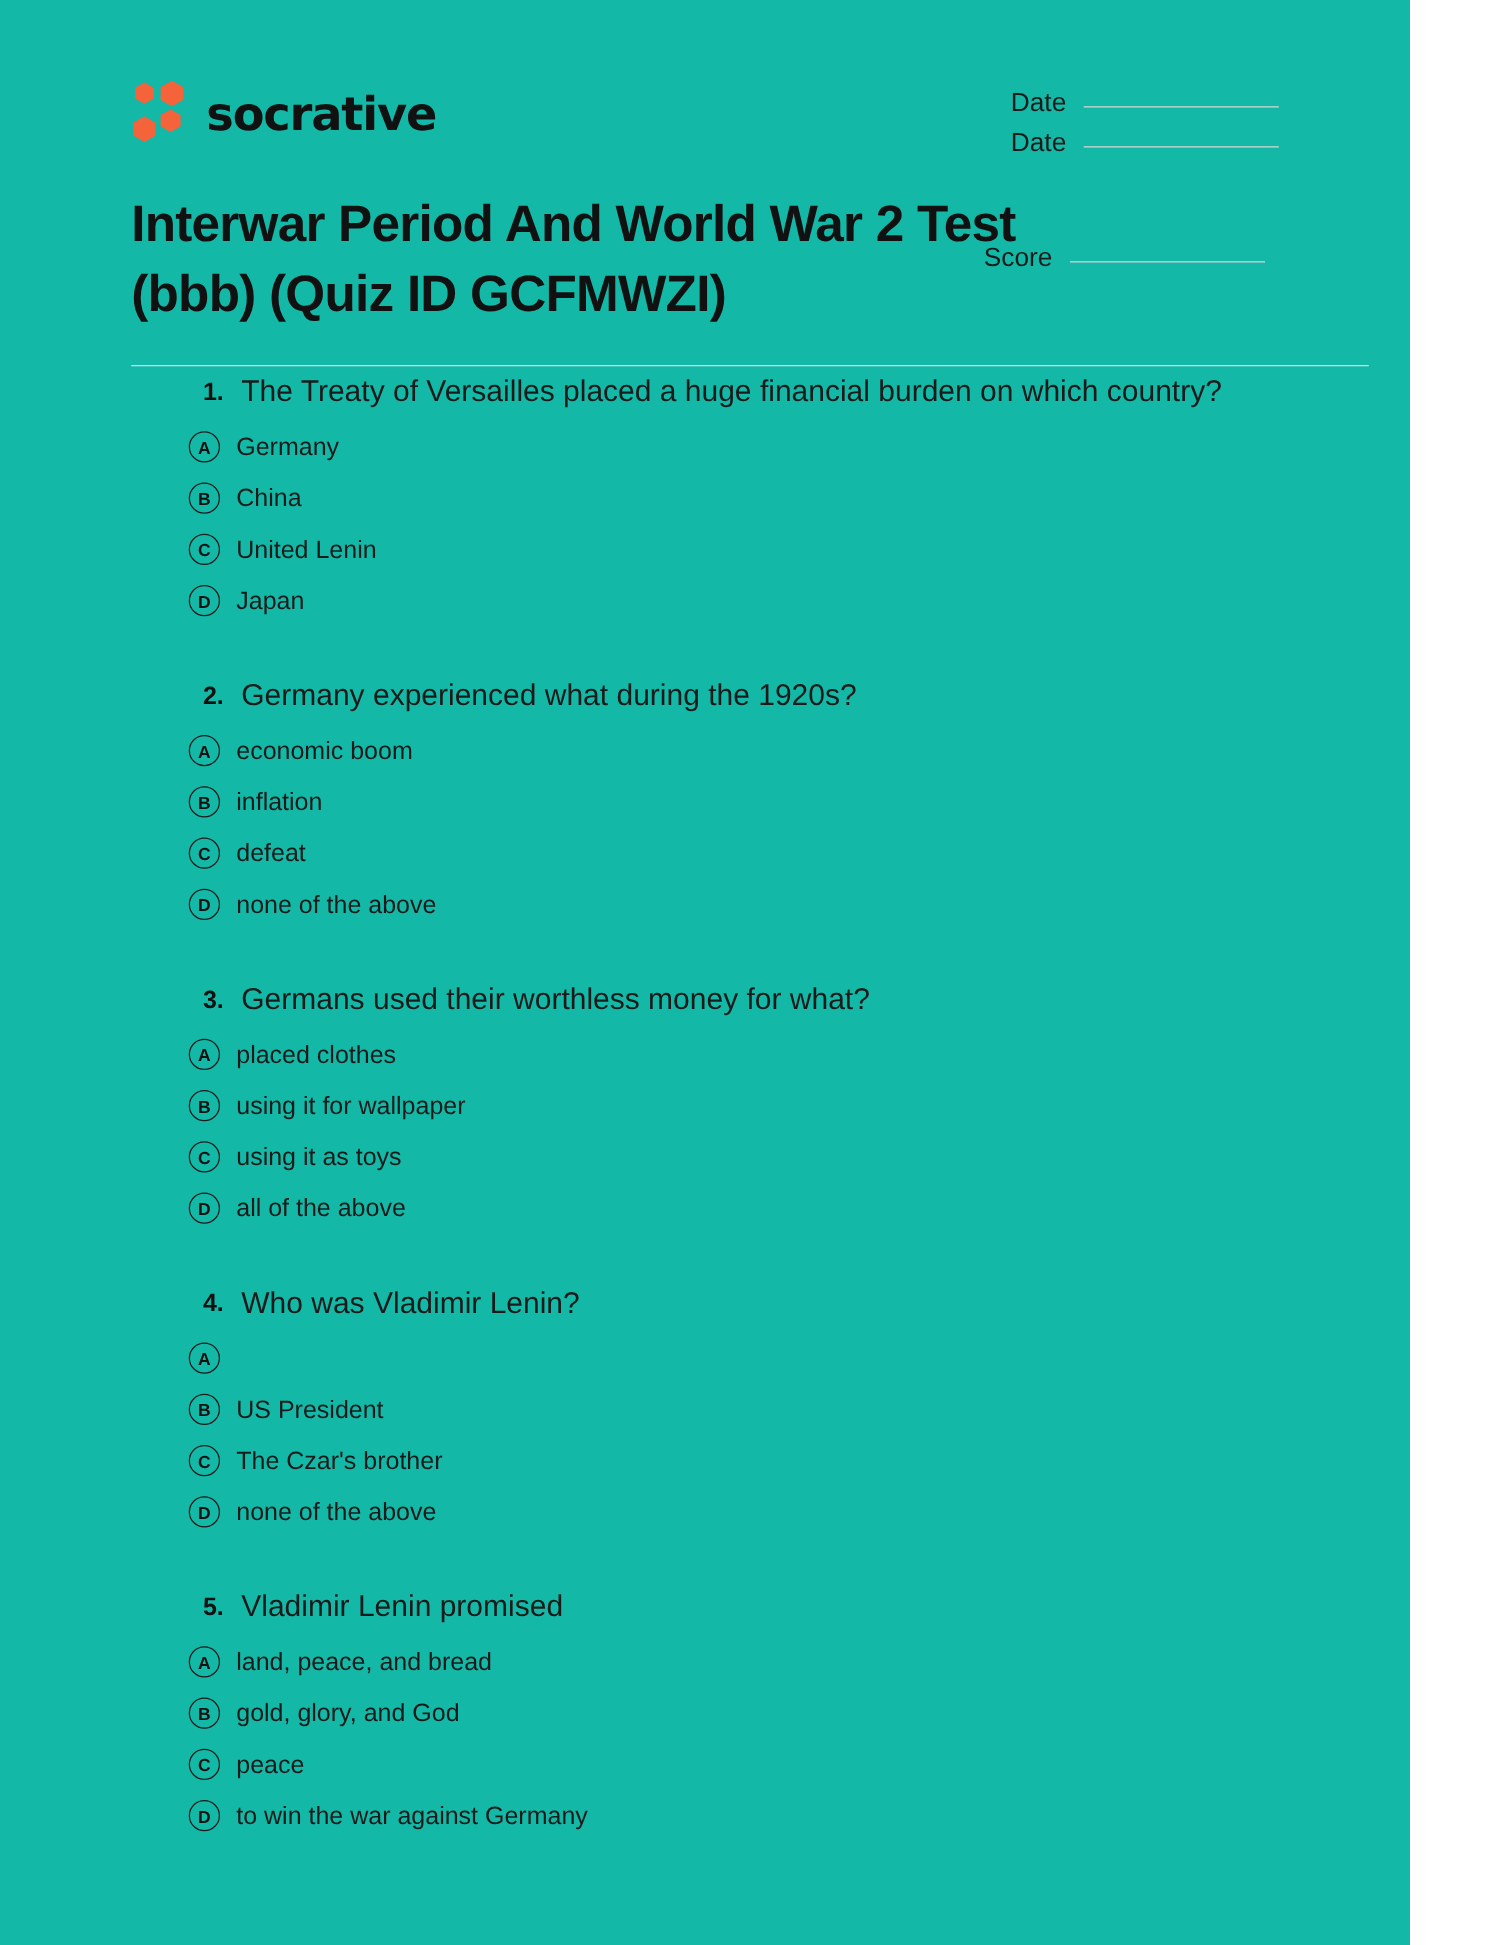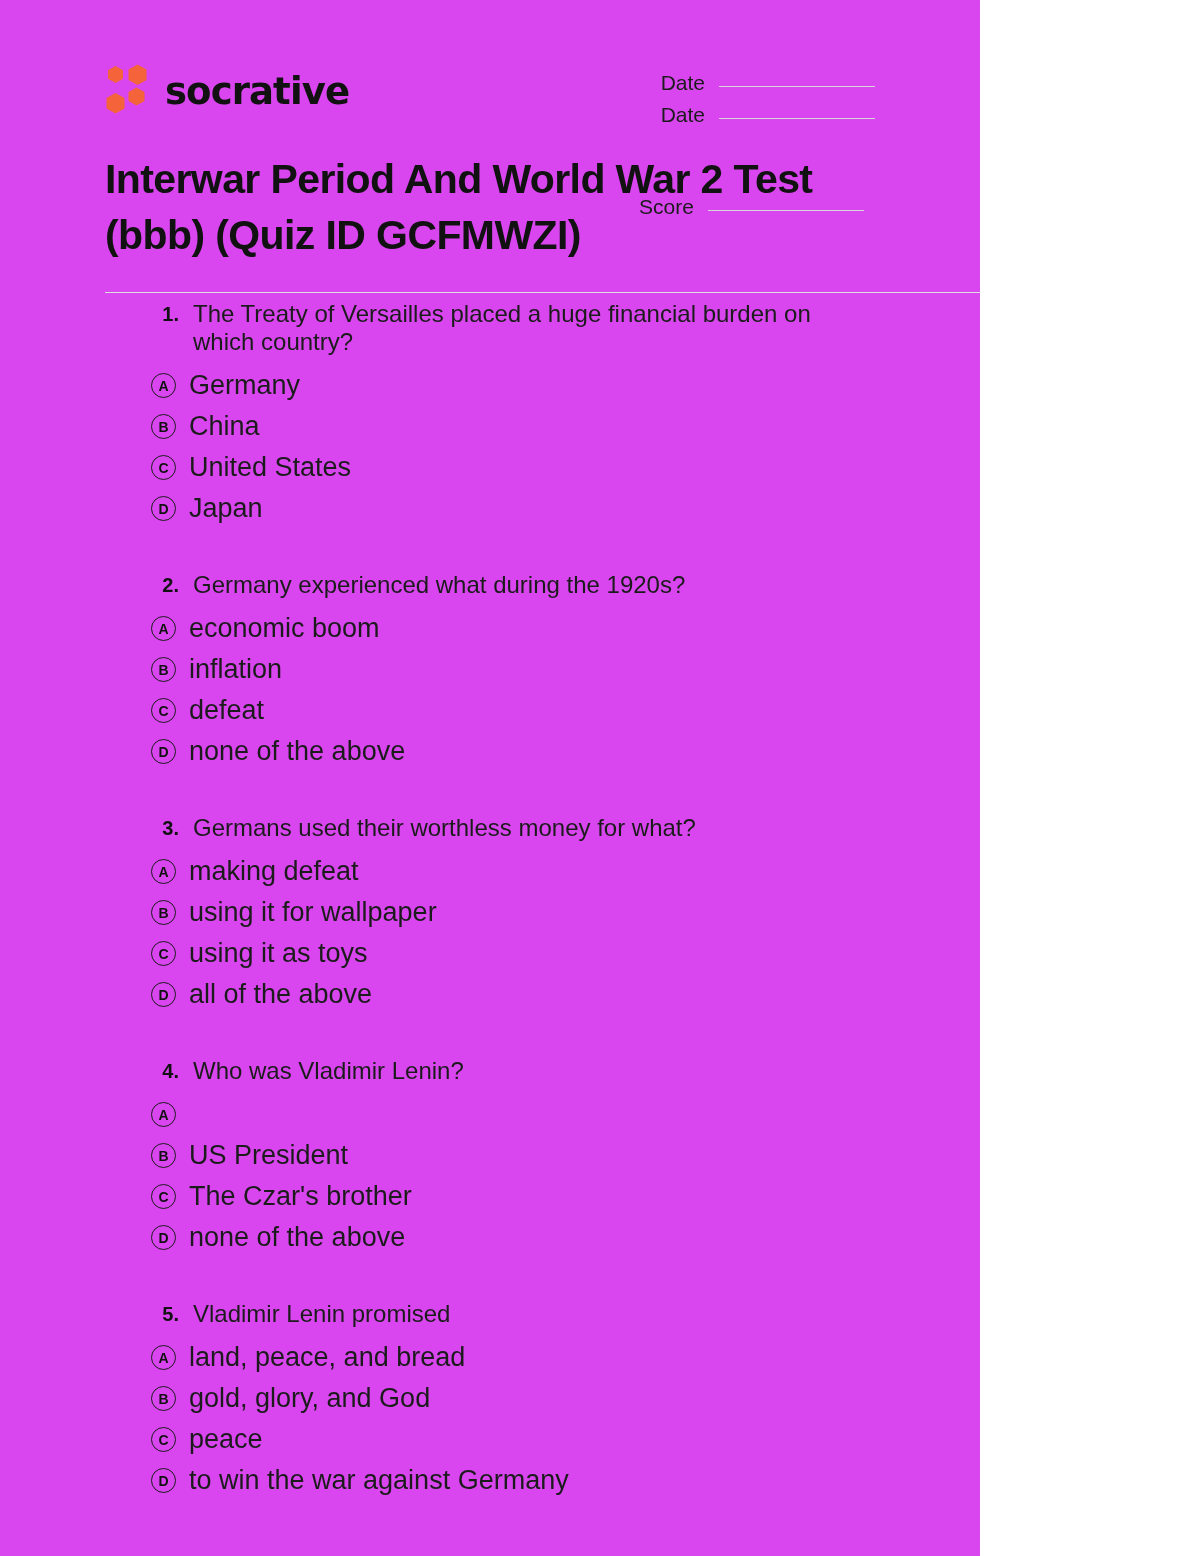--- a/index.html
+++ b/index.html
@@ -9,23 +9,23 @@
     background: #ffffff;
   }
   body {
     font-family: "Liberation Sans", "DejaVu Sans", sans-serif;
     color: #1b1b1b;
     -webkit-font-smoothing: antialiased;
   }
 
   .page {
     position: relative;
-    width: 980px;
+    width: 1128px;
     height: 1556px;
-    background: #d946ef;
+    background: #14b8a6;
     box-sizing: border-box;
     overflow: hidden;
   }
 
   
   .header {
     position: relative;
     padding: 0;
     height: 300px;
   }
@@ -174,21 +174,21 @@
     display: flex;
     align-items: center;
     justify-content: center;
     font-size: 14px;
     font-weight: 700;
     color: #111111;
     line-height: 1;
     box-sizing: border-box;
   }
   .opt-text {
-    font-size: 27px;
+    font-size: 20px;
     font-weight: 400;
     color: #1b1b1b;
     line-height: 1.2;
   }
 </style>
 </head>
 <body>
 
 <div class="page">
 
@@ -240,21 +240,21 @@
         <li class="option">
           <span class="opt-bubble">A</span>
           <span class="opt-text">Germany</span>
         </li>
         <li class="option">
           <span class="opt-bubble">B</span>
           <span class="opt-text">China</span>
         </li>
         <li class="option">
           <span class="opt-bubble">C</span>
-          <span class="opt-text">United States</span>
+          <span class="opt-text">United Lenin</span>
         </li>
         <li class="option">
           <span class="opt-bubble">D</span>
           <span class="opt-text">Japan</span>
         </li>
       </ul>
     </div>
 
     <div class="question">
       <div class="q-head">
@@ -282,21 +282,21 @@
     </div>
 
     <div class="question">
       <div class="q-head">
         <span class="q-num">3.</span>
         <span class="q-text">Germans used their worthless money for what?</span>
       </div>
       <ul class="options">
         <li class="option">
           <span class="opt-bubble">A</span>
-          <span class="opt-text">making defeat</span>
+          <span class="opt-text">placed clothes</span>
         </li>
         <li class="option">
           <span class="opt-bubble">B</span>
           <span class="opt-text">using it for wallpaper</span>
         </li>
         <li class="option">
           <span class="opt-bubble">C</span>
           <span class="opt-text">using it as toys</span>
         </li>
         <li class="option">

